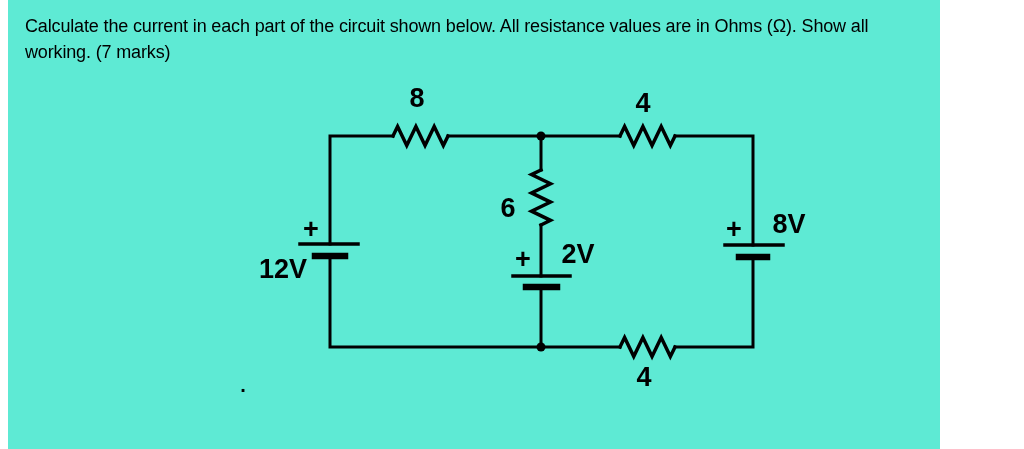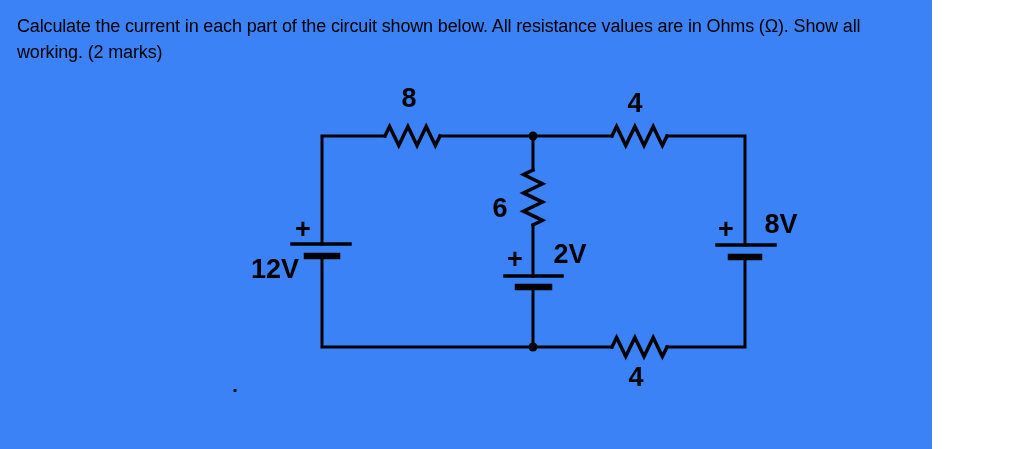--- a/index.html
+++ b/index.html
@@ -1,22 +1,23 @@
 <!DOCTYPE html>
 <html><head>
 <meta charset="utf-8">
 <style>
   html, body { margin: 0; padding: 0; }
   .page {
     position: relative;
     width: 932px;
     height: 449px;
-    background: #3b82f6;
+    background: #5eead4;
     overflow: hidden;
     font-family: "Liberation Sans", sans-serif;
+    margin-left: 8px;
   }
   .question {
     position: absolute;
     left: 17px;
     top: 13px;
     width: 1000px;
     color: #000000;
     font-size: 18px;
     letter-spacing: -0.15px;
     line-height: 26px;
@@ -37,21 +38,21 @@
   }
   .stray { font-size: 20px; font-weight: bold; }
 </style>
 </head>
 <body>
 
 <div class="page">
 
   <div class="question">
     <div class="qline">Calculate the current in each part of the circuit shown below. All resistance values are in Ohms (Ω). Show all</div>
-    <div class="qline">working. (2 marks)</div>
+    <div class="qline">working. (7 marks)</div>
   </div>
 
   <svg class="circuit-svg" viewBox="0 0 1024 449" xmlns="http://www.w3.org/2000/svg">
 
     <g class="wires" fill="none" stroke-width="3" stroke="#000000">
 
       <path d="M 385 136 H 322 V 244"></path>
 
       <polyline points="385,136 389.6,126.5 398.75,145.5 407.9,126.5 417.05,145.5 426.2,126.5 435.35,145.5 440,136" stroke-width="3.5"></polyline>
 

